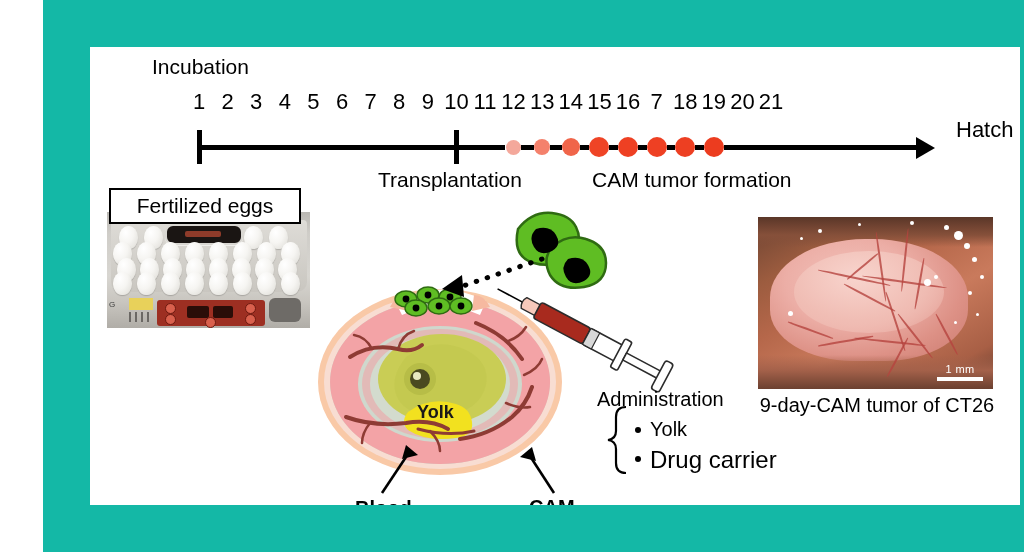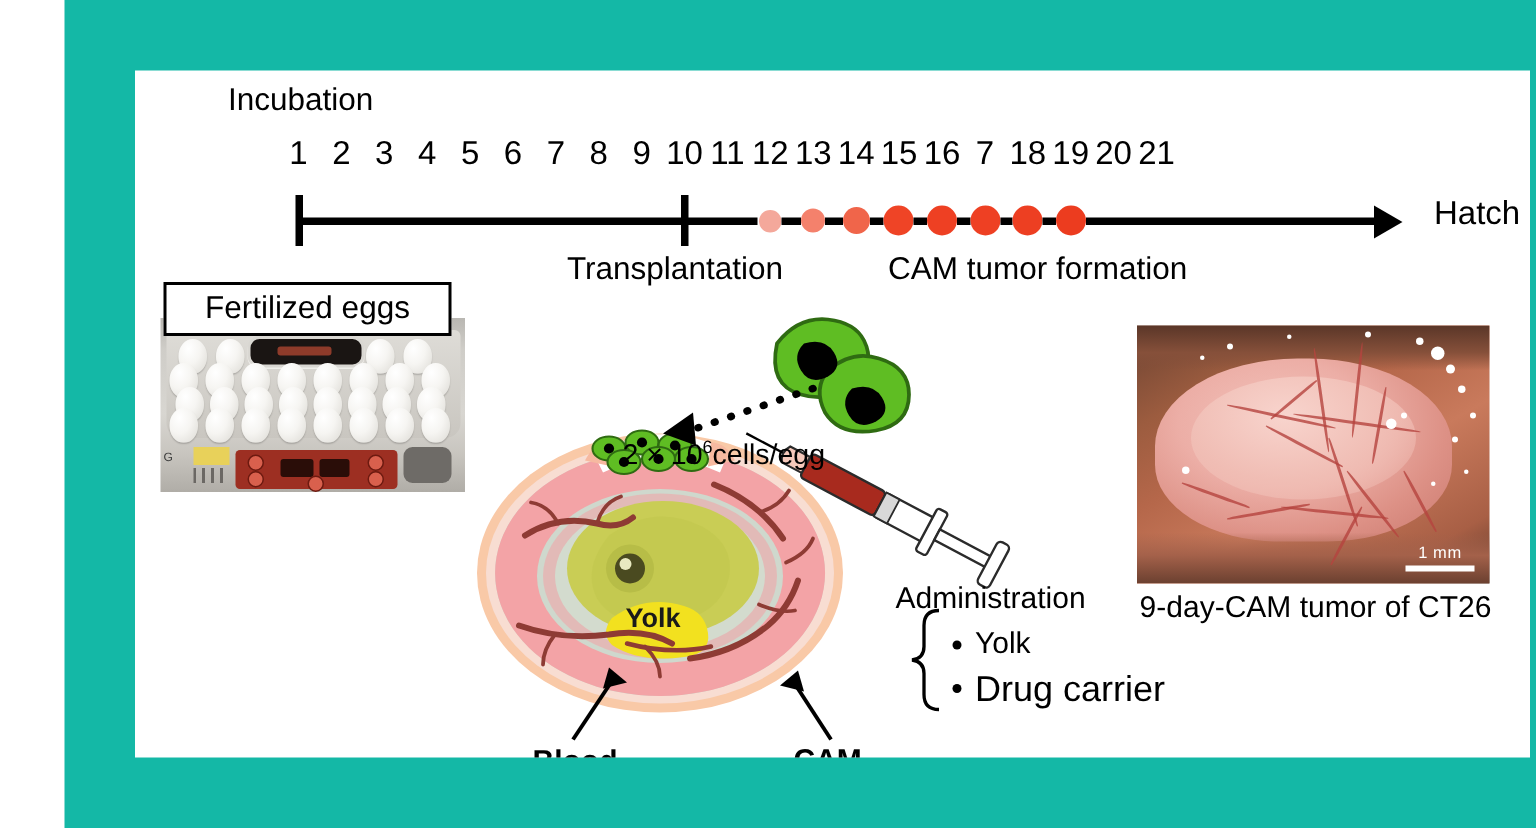--- a/index.html
+++ b/index.html
@@ -12,21 +12,21 @@
 
   
   #tl-incubation{left:62px;top:9px;font-size:21px;}
   .daynum{position:absolute;top:42px;font-size:22px;color:#000;text-align:center;width:30px;margin-left:-15px;}
   #axis{position:absolute;left:109px;top:98px;width:746px;height:5px;background:#000;}
   .tick{position:absolute;top:83px;width:5px;height:34px;background:#000;margin-left:-2px;}
   .dash{position:absolute;top:98px;height:5px;background:#000;}
   .tcircle{position:absolute;border-radius:50%;}
   #arrowhead{position:absolute;top:90px;left:826px;width:0;height:0;
       border-top:11px solid transparent;border-bottom:11px solid transparent;border-left:19px solid #000;}
-  #tl-hatch{left:866px;top:84px;font-size:22px;}
+  #tl-hatch{left:866px;top:72px;font-size:22px;}
   #tl-transplantation{left:288px;top:122px;font-size:21px;}
   #tl-camform{left:502px;top:122px;font-size:21px;}
 
   
   #eggbox{position:absolute;left:17px;top:165px;width:203px;height:116px;overflow:hidden;
       background:linear-gradient(180deg,#b9b7b2 0%,#cfcdc8 18%,#d8d6d1 55%,#c8c5bf 78%,#b0ada7 100%);}
   #eggbox .shelf{position:absolute;left:4px;top:8px;width:196px;height:72px;
       background:linear-gradient(180deg,#dedcd7,#c9c6c0);border-radius:4px 4px 10px 10px;}
   #eggbox .disp{position:absolute;left:58px;top:12px;width:74px;height:17px;background:#1a1513;border-radius:8px;
       border:2px solid #d9d7d2;box-shadow:0 1px 0 #efeeea;}
@@ -281,21 +281,20 @@
         <g stroke="#000" stroke-width="2.6" fill="none">
           <path d="M72 286 L100 244"></path>
           <path d="M244 286 L218 246"></path>
         </g>
         <g fill="#000">
           <path d="M96 238 L108 248 L92 252 Z"></path>
           <path d="M222 240 L210 250 L226 254 Z"></path>
         </g>
       </svg>
 
-      <div class="tx" id="celltxt"><span>2 × 10</span><sup>6</sup><span>cells/egg</span></div>
 
       <div class="tx" id="adm-title">Administration</div>
       <div class="bullet" style="top:220px"></div>
       <div class="tx" id="adm-d1">Yolk</div>
       <div class="bullet" style="top:249px"></div>
       <div class="tx" id="adm-d2">Drug carrier</div>
 
       <div class="tx" style="left:107px;top:196px;font-size:18px;font-weight:bold;color:#1a1a1a;">Yolk</div>
 
       <div class="tx" id="lbl-blood"><span>Blood</span><br></div>

